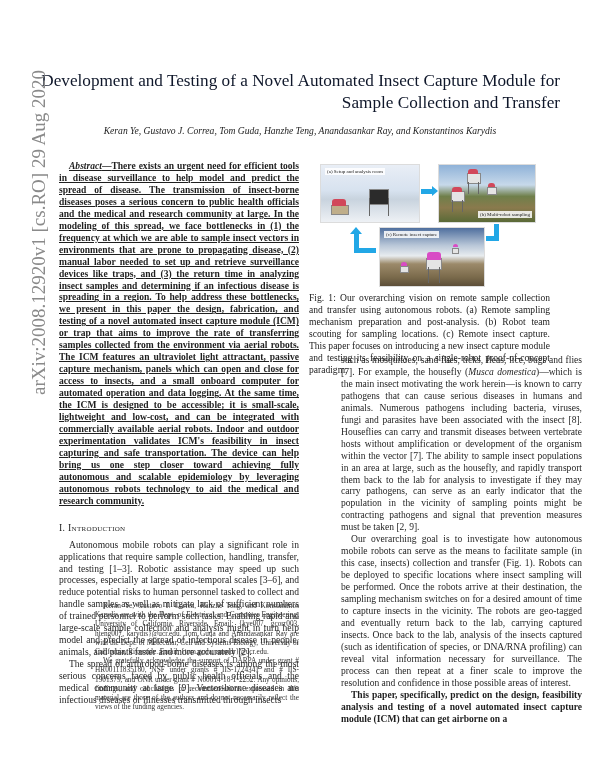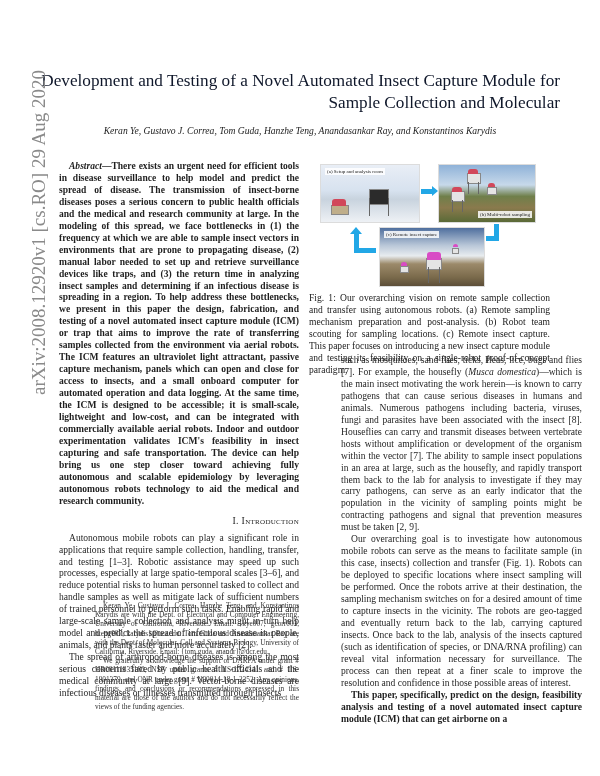--- a/index.html
+++ b/index.html
@@ -21,24 +21,24 @@
     transform: rotate(-90deg); transform-origin: 0 0;
     font-size: 19px; color: #8a8a8a; white-space: nowrap;
     width: 250px; margin-left: 26px; margin-top: 0;
   }
   .col {
     position: absolute; font-size: 9.55px; line-height: 11.95px;
     text-align: justify; color: #1f1f1f;
   }
   .col.left { left: 59px; top: 160px; width: 240px; }
   .col.right { left: 309px; top: 354px; width: 241px; margin-left: 32px; }
-  .abstract { font-weight: bold; text-indent: 10px; margin: 0; }
+  .abstract { font-weight: bold; text-indent: 10px; margin: 0; text-decoration: underline; }
   .abstract .lead { font-style: italic; font-weight: bold; }
   .section-head {
-    text-align: right; margin: 8px 0 5px 0; font-size: 9.8px; letter-spacing: 0.3px;
+    text-align: left; margin: 15px 0 5px 0; font-size: 9.8px; letter-spacing: 0.3px;
   }
   .section-head .sc { font-variant: small-caps; }
   p { margin: 0; text-indent: 10px; }
   .footnotes {
     position: absolute; left: 59px; top: 601px; width: 240px;
     font-size: 7.3px; line-height: 9.2px; text-align: justify; color: #333;
   }
   .footnotes p { text-indent: 8px; margin-left: 36px; }
   .figure {
     position: absolute; left: 318px; top: 160px; width: 230px; height: 128px;
@@ -66,21 +66,21 @@
     font-size: 9.55px; line-height: 11.95px; text-align: justify; color: #222;
   }
   .bold-para { font-weight: bold; }
   .it { font-style: italic; }
 </style>
 </head>
 <body>
 
 <div class="title">
   <div>Development and Testing of a Novel Automated Insect Capture Module for</div>
-  <div>Sample Collection and Molecular</div>
+  <div>Sample Collection and Transfer</div>
 </div>
 
 <div class="authors">Keran Ye, Gustavo J. Correa, Tom Guda, Hanzhe Teng, Anandasankar Ray, and Konstantinos Karydis</div>
 
 <div class="arxiv">arXiv:2008.12920v1  [cs.RO]  29 Aug 2020</div>
 
 <div class="col left">
   <p class="abstract"><span class="lead">Abstract</span><span>—</span><span>There exists an urgent need for efficient tools in disease surveillance to help model and predict the spread of disease. The transmission of insect-borne diseases poses a serious concern to public health officials and the medical and research community at large. In the modeling of this spread, we face bottlenecks in (1) the frequency at which we are able to sample insect vectors in environments that are prone to propagating disease, (2) manual labor needed to set up and retrieve surveillance devices like traps, and (3) the return time in analyzing insect samples and determining if an infectious disease is spreading in a region. To help address these bottlenecks, we present in this paper the design, fabrication, and testing of a novel automated insect capture module (ICM) or trap that aims to improve the rate of transferring samples collected from the environment via aerial robots. The ICM features an ultraviolet light attractant, passive capture mechanism, panels which can open and close for access to insects, and a small onboard computer for automated operation and data logging. At the same time, the ICM is designed to be accessible; it is small-scale, lightweight and low-cost, and can be integrated with commercially available aerial robots. Indoor and outdoor experimentation validates ICM's feasibility in insect capturing and safe transportation. The device can help bring us one step closer toward achieving fully autonomous and scalable epidemiology by leveraging autonomous robots technology to aid the medical and research community.</span></p>
 
   <div class="section-head">

